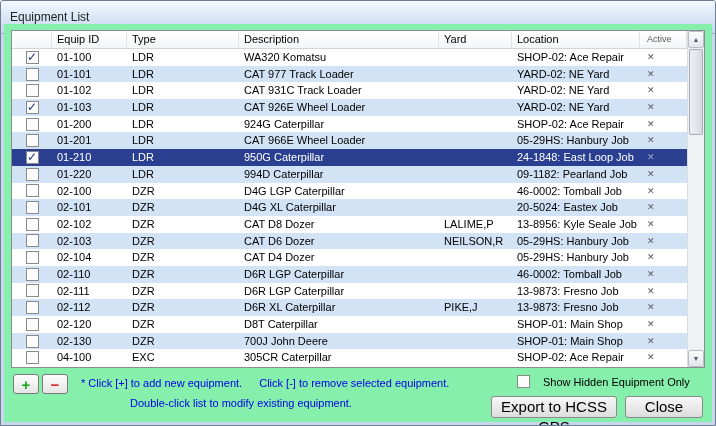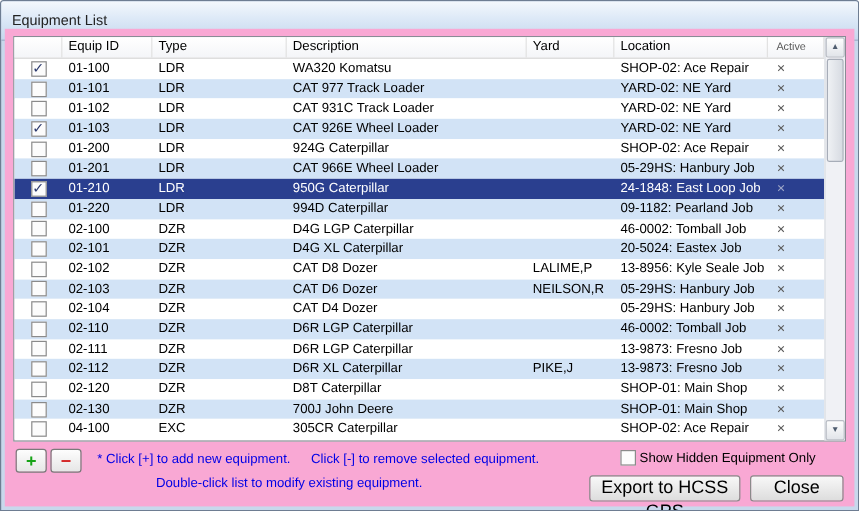--- a/index.html
+++ b/index.html
@@ -9,21 +9,21 @@
   .window { position:relative; width:716px; height:426px;
     border:1px solid #6E7D92; border-radius:3px 3px 0 0;
     background:#C8D8EC; overflow:hidden; }
 
   .titlebar { height:22px; padding:16px 9px; display:flex; align-items:center;
     background:linear-gradient(to bottom,#F4F8FC 0%,#DDE9F7 45%,#C5D8EE 100%);
     border-bottom:1px solid #9DB0C9; }
   .title { font-size:12px; color:#222; }
 
   .content { position:absolute; top:23px; left:3px; right:3px; bottom:3px;
-    background:#f9a8d4; }
+    background:#86efac; }
 
   
   .grid { position:absolute; top:6px; left:7px; width:694px; height:338px;
     border:1px solid #898C95; background:#fff; display:flex; }
   .grid-main { width:675px; display:flex; flex-direction:column; }
   .grid-header { height:18px; display:flex;
     background:linear-gradient(#FFFFFF,#F4F5F8); border-bottom:1px solid #D5D5D5; }
   .hcell { font-size:11px; color:#000; line-height:17px; padding-left:5px;
     border-right:1px solid #E2E2E2; white-space:nowrap; overflow:hidden; }
   .grid-body { flex:1; overflow:hidden; }
@@ -61,21 +61,21 @@
     border-radius:3px; font-size:15px; font-weight:bold; line-height:17px;
     text-align:center; }
   .add-btn { left:2px; color:#17A317; }
   .rem-btn { left:31px; color:#D42B2B; }
   .hint1 { position:absolute; left:70px; top:7px; font-size:11px;
     color:var(--hint,#0000E6); white-space:nowrap; }
   .hint1 .h2 { margin-left:14px; }
   .hint2 { position:absolute; left:78px; top:27px; font-size:11px;
     color:var(--hint,#0000E6); white-space:nowrap;margin-left:41px; }
   .show-hidden { position:absolute; left:483px; top:5px; display:flex;
-    align-items:center; gap:3px; font-size:11px; color:#000;padding-left:23px; }
+    align-items:center; gap:13px; font-size:11px; color:#000;padding-left:23px; }
   .cb-plain { width:13px; height:13px; background:#FCFCFC; border:1px solid #8A8A8A; }
   .btn { position:absolute; top:26px; height:22px;
     background:linear-gradient(#F8F8F8,#DDDDDD); border:1px solid #8A8A8A;
     border-radius:3px; font-size:15px; color:#000; text-align:center;
     line-height:20px; }
   .export-btn { right:88px; width:126px; }
   .close-btn { right:2px; width:78px; }
 </style>
 </head>
 <body>

